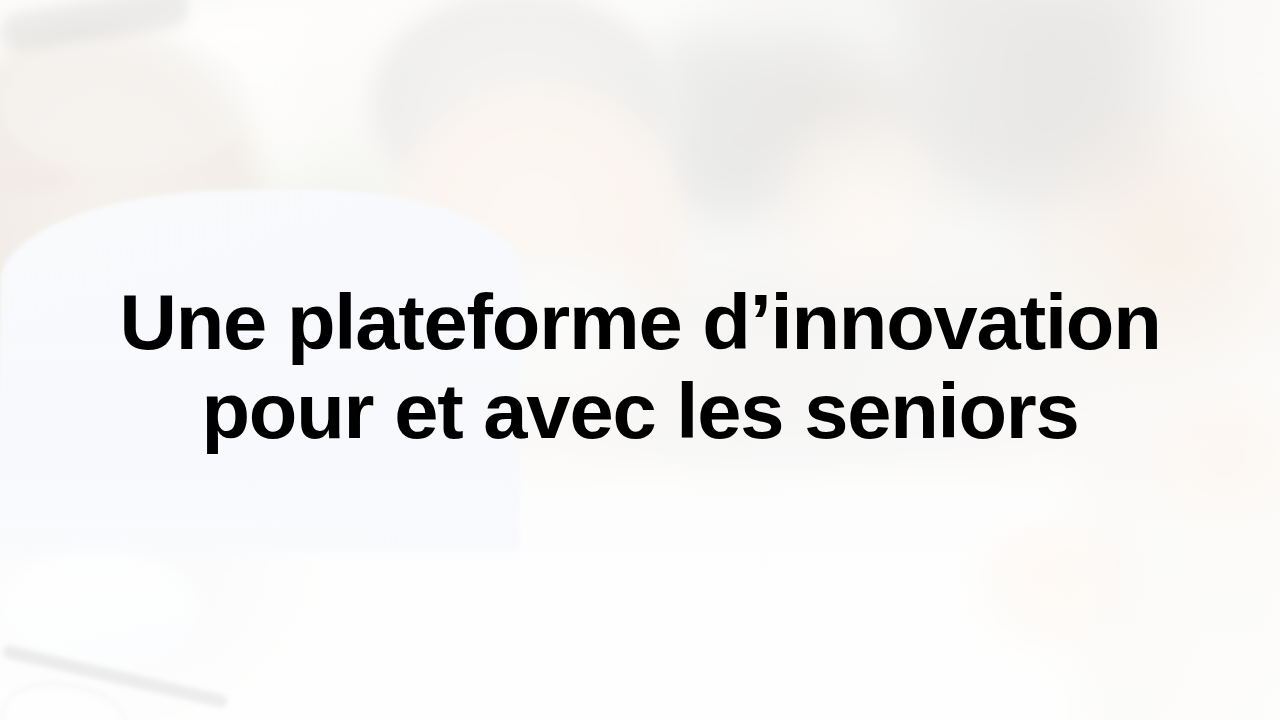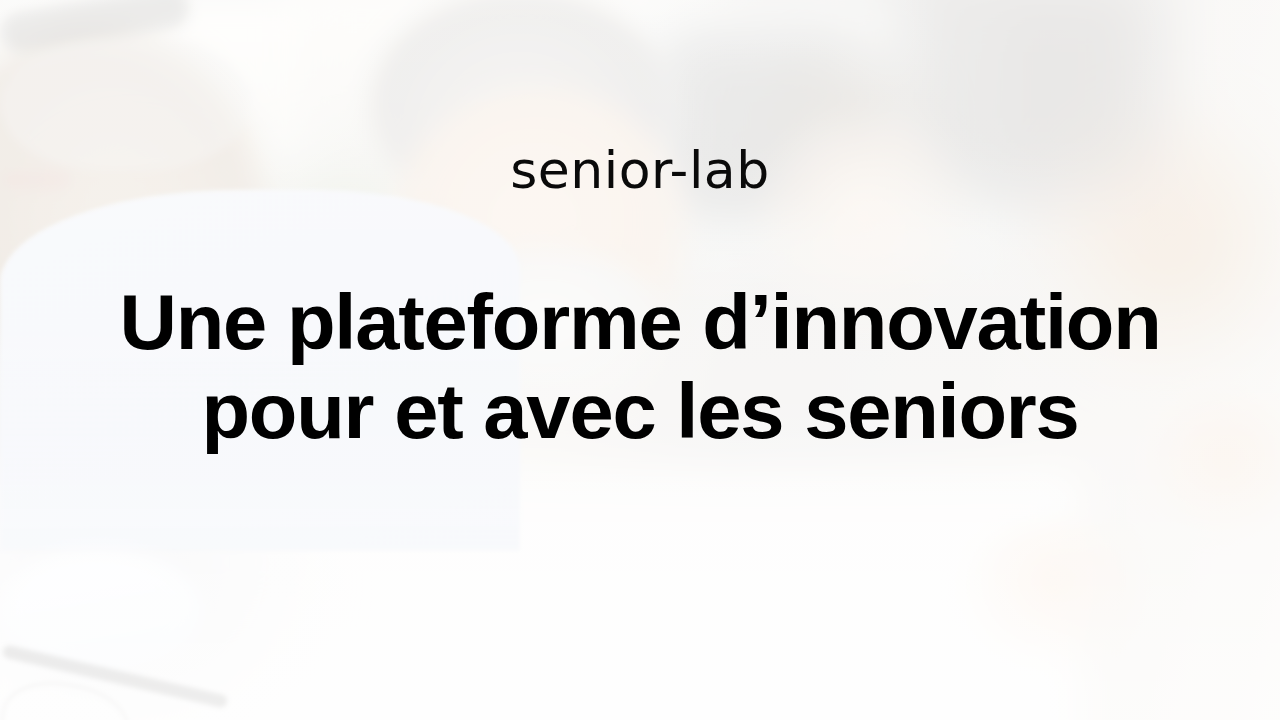--- a/index.html
+++ b/index.html
@@ -200,21 +200,20 @@
     <div class="blob t-hand1"></div>
     <div class="blob t-hand2"></div>
 
   </div>
 
   <div id="wash"></div>
   <div id="wash2"></div>
 
   <div id="content">
 
-    <div id="eyebrow">senior-lab</div>
 
     <div id="headline">
       <span class="ln">Une plateforme d’innovation</span>
       <span class="ln">pour et avec les seniors</span>
     </div>
 
     <div id="logobar">
 
       
       

